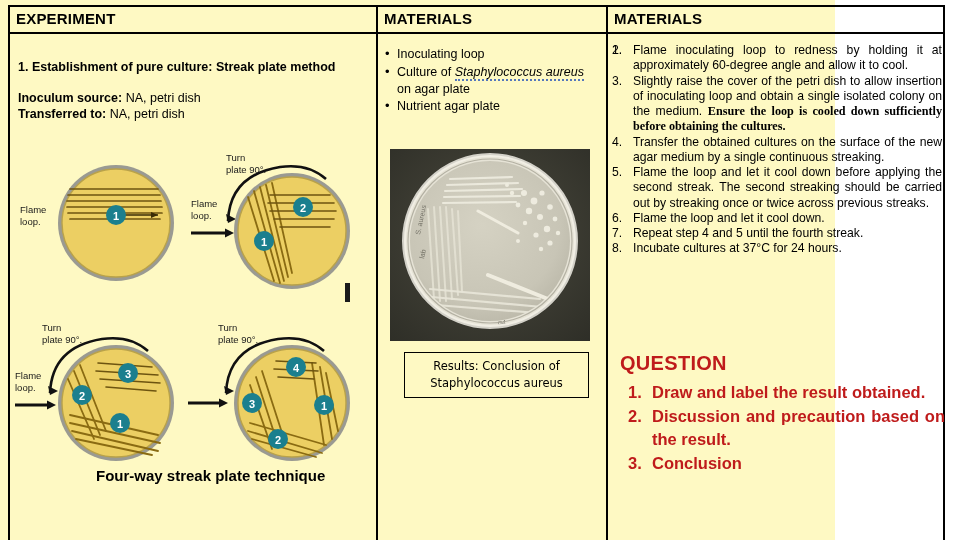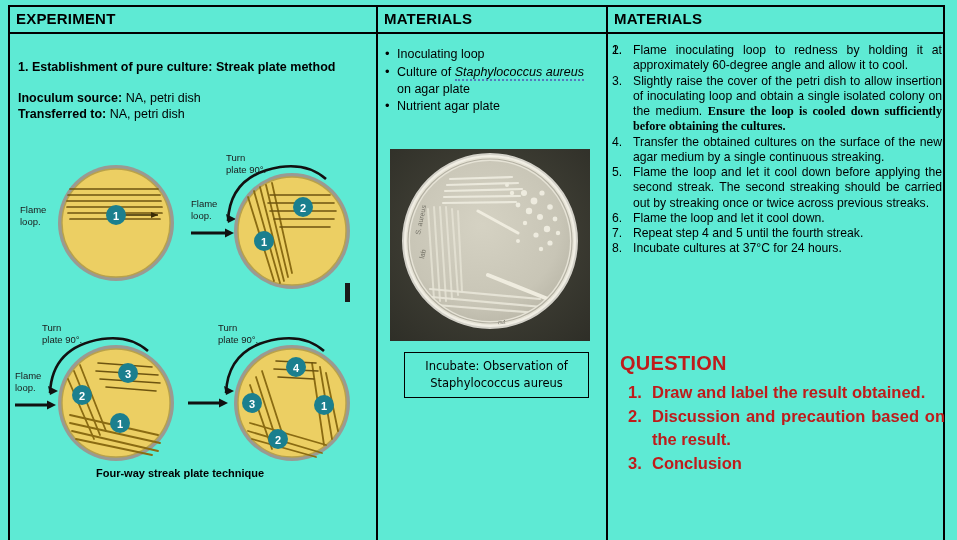--- a/index.html
+++ b/index.html
@@ -1,18 +1,18 @@
 <!DOCTYPE html>
 <html><head>
 <meta charset="utf-8">
 <style>
   html,body{margin:0;padding:0;background:#ffffff;}
   body{width:957px;height:540px;overflow:hidden;font-family:"Liberation Sans",sans-serif;color:#000;}
 
-  .sheet{position:absolute;left:0;top:0;width:957px;height:540px;background:#5eead4;}
+  .sheet{position:absolute;left:0;top:0;width:835px;height:540px;background:#fef9c3;}
 
   
   .tbl{position:absolute;left:8px;top:5px;width:937px;height:545px;
        border-left:2px solid #000;border-top:2px solid #000;border-right:2px solid #000;
        box-sizing:border-box;}
   .hdr-rule{position:absolute;left:8px;top:32px;width:937px;height:2px;background:#000;}
   .vrule{position:absolute;top:5px;width:2px;background:#000;height:535px;}
   .vrule.v1{left:376px;}
   .vrule.v2{left:606px;}
 
@@ -29,21 +29,21 @@
   .c1 .kv-first{margin-top:14px;}
 
   
   .diagram{position:absolute;left:8px;top:143px;width:362px;height:350px;}
   .plate-cell{position:absolute;width:178px;height:170px;}
   .pc1{left:4px;top:2px;}
   .pc2{left:180px;top:2px;}
   .pc3{left:4px;top:176px;}
   .pc4{left:180px;top:176px;}
   .plate-cell svg{display:block;}
-  .cap-four{position:absolute;left:96px;top:467px;font-size:11px;font-weight:bold;}
+  .cap-four{position:absolute;left:96px;top:467px;font-size:15px;font-weight:bold;}
 
   .artifact-bar{position:absolute;left:345px;top:283px;width:5px;height:19px;background:#1a1a1a;}
 
   
   .c2{position:absolute;left:384px;top:40px;width:216px;}
   .mat-list{list-style:none;margin:6px 0 0 0;padding:0;font-size:12.5px;line-height:1.34;}
   .mat-list li{position:relative;padding-left:13px;margin-bottom:1px;}
   .mat-list li .bul{position:absolute;left:1px;top:-1px;font-size:13px;}
   .sp-ital{font-style:italic;border-bottom:2px dotted #5577bb;}
 
@@ -326,21 +326,21 @@
           <text x="34" y="110" transform="rotate(-78 34 110)">lab</text>
           <text x="108" y="176">g4</text>
         </g>
       </g>
       <circle cx="100" cy="92" r="86" fill="none" stroke="#f2f0e6" stroke-width="4" opacity="0.85"></circle>
       <circle cx="100" cy="92" r="82" fill="none" stroke="#9e9b8d" stroke-width="1.2" opacity="0.7"></circle>
     </svg>
   </div>
 
   <div class="resbox">
-    <div>Incubate: Observation of</div>
+    <div>Results: Conclusion of</div>
     <div>Staphylococcus aureus</div>
   </div>
 
   <div class="c3">
     <ol class="proc">
       <li><span class="num">1.</span></li>
       <li><span class="num">2.</span><span>Flame inoculating loop to redness by holding it at approximately 60-degree angle and allow it to cool.</span></li>
       <li><span class="num">3.</span><span>Slightly raise the cover of the petri dish to allow insertion of inoculating loop and obtain a single isolated colony on the medium. </span><b>Ensure the loop is cooled down sufficiently before obtaining the cultures.</b></li>
       <li><span class="num">4.</span><span>Transfer the obtained cultures on the surface of the new agar medium by a single continuous streaking.</span></li>
       <li><span class="num">5.</span><span>Flame the loop and let it cool down before applying the second streak. The second streaking should be carried out by streaking once or twice across previous streaks.</span></li>

